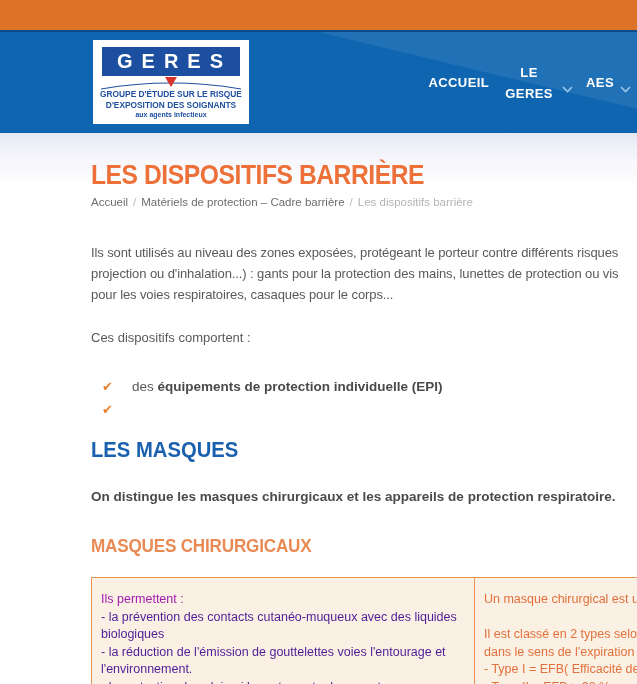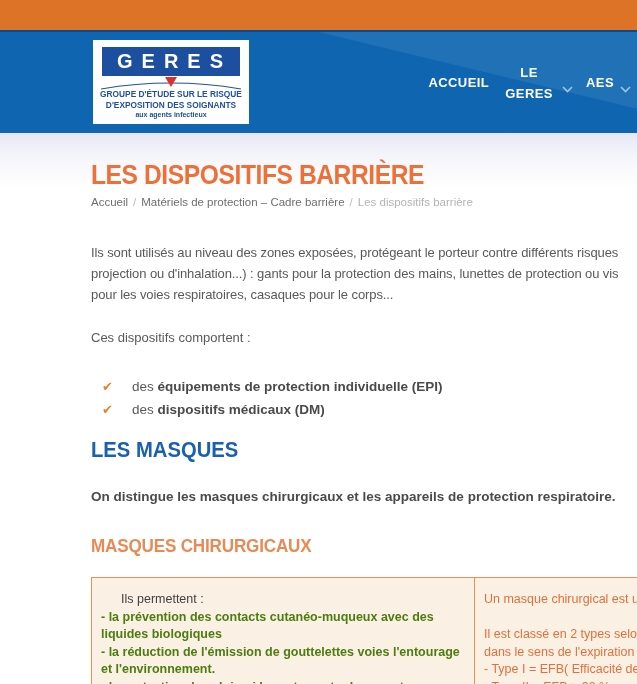--- a/index.html
+++ b/index.html
@@ -148,22 +148,22 @@
     background: #FBF0E4;
   }
   .mask-table td {
     border: 1px solid #E9914F;
     vertical-align: top;
     padding: 13px 9px;
     font-size: 12.5px;
     line-height: 17.5px;
   }
   .mask-table .left-cell  { width: 364px; }
-  .t-intro { color: #404040; margin-left: 20px; }
-  .t-bold  { color: #4d7c0f; font-weight: bold; }
+  .t-intro { color: #a21caf; }
+  .t-bold  { color: #4c1d95; font-weight: normal; }
   .t-line  { color: #E0713C; white-space: nowrap; min-height: 17.5px; }
 </style>
 </head>
 <body>
 
 <div class="topbar"></div>
 
 <header class="navbar">
   <div class="navbar-highlight"></div>
 
@@ -213,21 +213,20 @@
 
   <p class="lead-in">Ces dispositifs comportent :</p>
 
   <ul class="device-list">
     <li>
       <span class="check">✔</span>
       <span><span>des </span><strong>équipements de protection individuelle (EPI)</strong></span>
     </li>
     <li>
       <span class="check">✔</span>
-      <span><span>des </span><strong>dispositifs médicaux (DM)</strong></span>
     </li>
   </ul>
 
   <h2>LES MASQUES</h2>
 
   <p class="bold-intro">On distingue les masques chirurgicaux et les appareils de protection respiratoire.</p>
 
   <h3>MASQUES CHIRURGICAUX</h3>
 
   <table class="mask-table">

